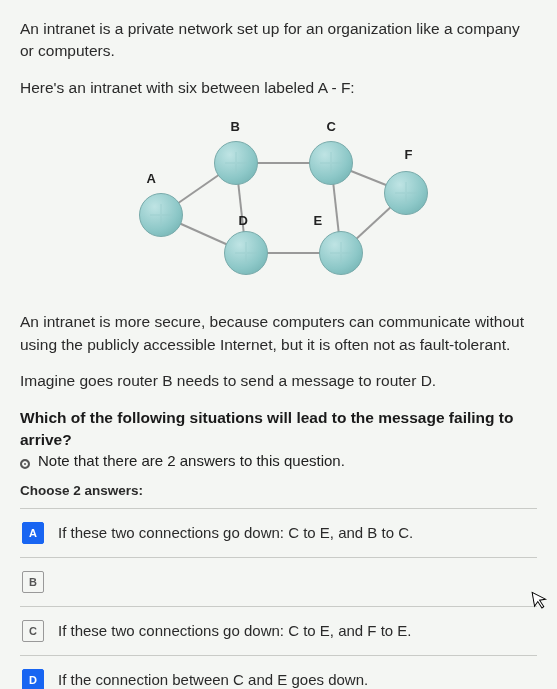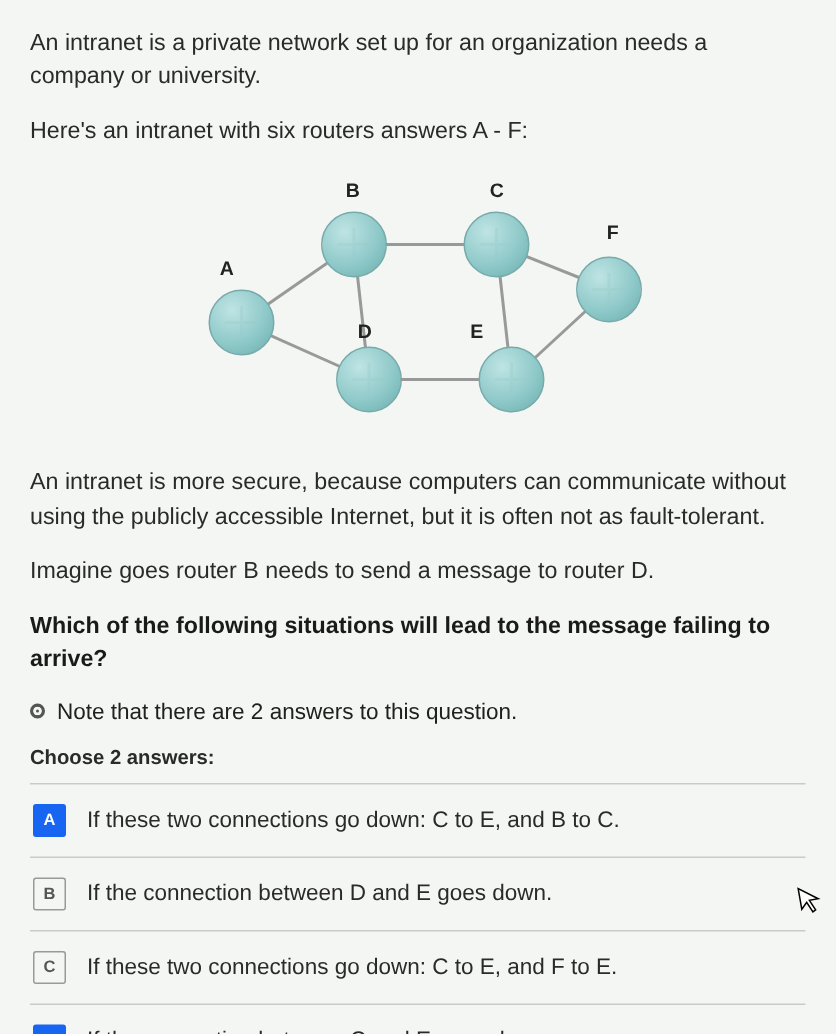--- a/index.html
+++ b/index.html
@@ -14,26 +14,25 @@
   .paragraph {
     font-size: 15.5px;
     line-height: 1.45;
     margin-bottom: 14px;
     color: #2a2a2a;
   }
   .bold-q {
     font-size: 15.5px;
     line-height: 1.45;
     font-weight: 600;
-    margin-bottom: 14px;
     color: #1a1a1a;
   }
   .note-row {
     display: flex;
-    align-items: center;
+    align-items: flex-end;
     gap: 8px;
     margin-bottom: 14px;
     font-size: 15px;
   }
   .note-dot {
     display:inline-block;
     width:10px; height:10px;
     border-radius:50%;
     border:2px solid #555;
     background:#555;
@@ -124,22 +123,22 @@
     top:590px;
     font-size:18px;
     color:#222;
     transform: rotate(-10deg);
   }
   svg.net { position:absolute; left:0; top:0; }
 </style>
 </head>
 <body>
 
-<p class="paragraph">An intranet is a private network set up for an organization needs a company or university.</p>
-<p class="paragraph">Here's an intranet with six routers answers A - F:</p>
+<p class="paragraph">An intranet is a private network set up for an organization like a company or computers.</p>
+<p class="paragraph">Here's an intranet with six between labeled A - F:</p>
 
 <div class="diagram-wrap">
   <div class="diagram">
     <svg class="net" width="300" height="180">
       <g stroke="#999" stroke-width="2" fill="none">
         <line x1="32" y1="102" x2="107" y2="50"></line>
         <line x1="32" y1="102" x2="117" y2="140"></line>
         <line x1="107" y1="50" x2="202" y2="50"></line>
         <line x1="107" y1="50" x2="117" y2="140"></line>
         <line x1="202" y1="50" x2="212" y2="140"></line>
@@ -174,21 +173,20 @@
 
 <p class="choose-label">Choose 2 answers:</p>
 
 <div class="answers">
   <div class="answer-row">
     <span class="opt-box opt-filled">A</span>
     <span>If these two connections go down: C to E, and B to C.</span>
   </div>
   <div class="answer-row">
     <span class="opt-box opt-empty">B</span>
-    <span>If the connection between D and E goes down.</span>
   </div>
   <div class="answer-row">
     <span class="opt-box opt-empty">C</span>
     <span>If these two connections go down: C to E, and F to E.</span>
   </div>
   <div class="answer-row">
     <span class="opt-box opt-filled">D</span>
     <span>If the connection between C and E goes down.</span>
   </div>
 </div>

